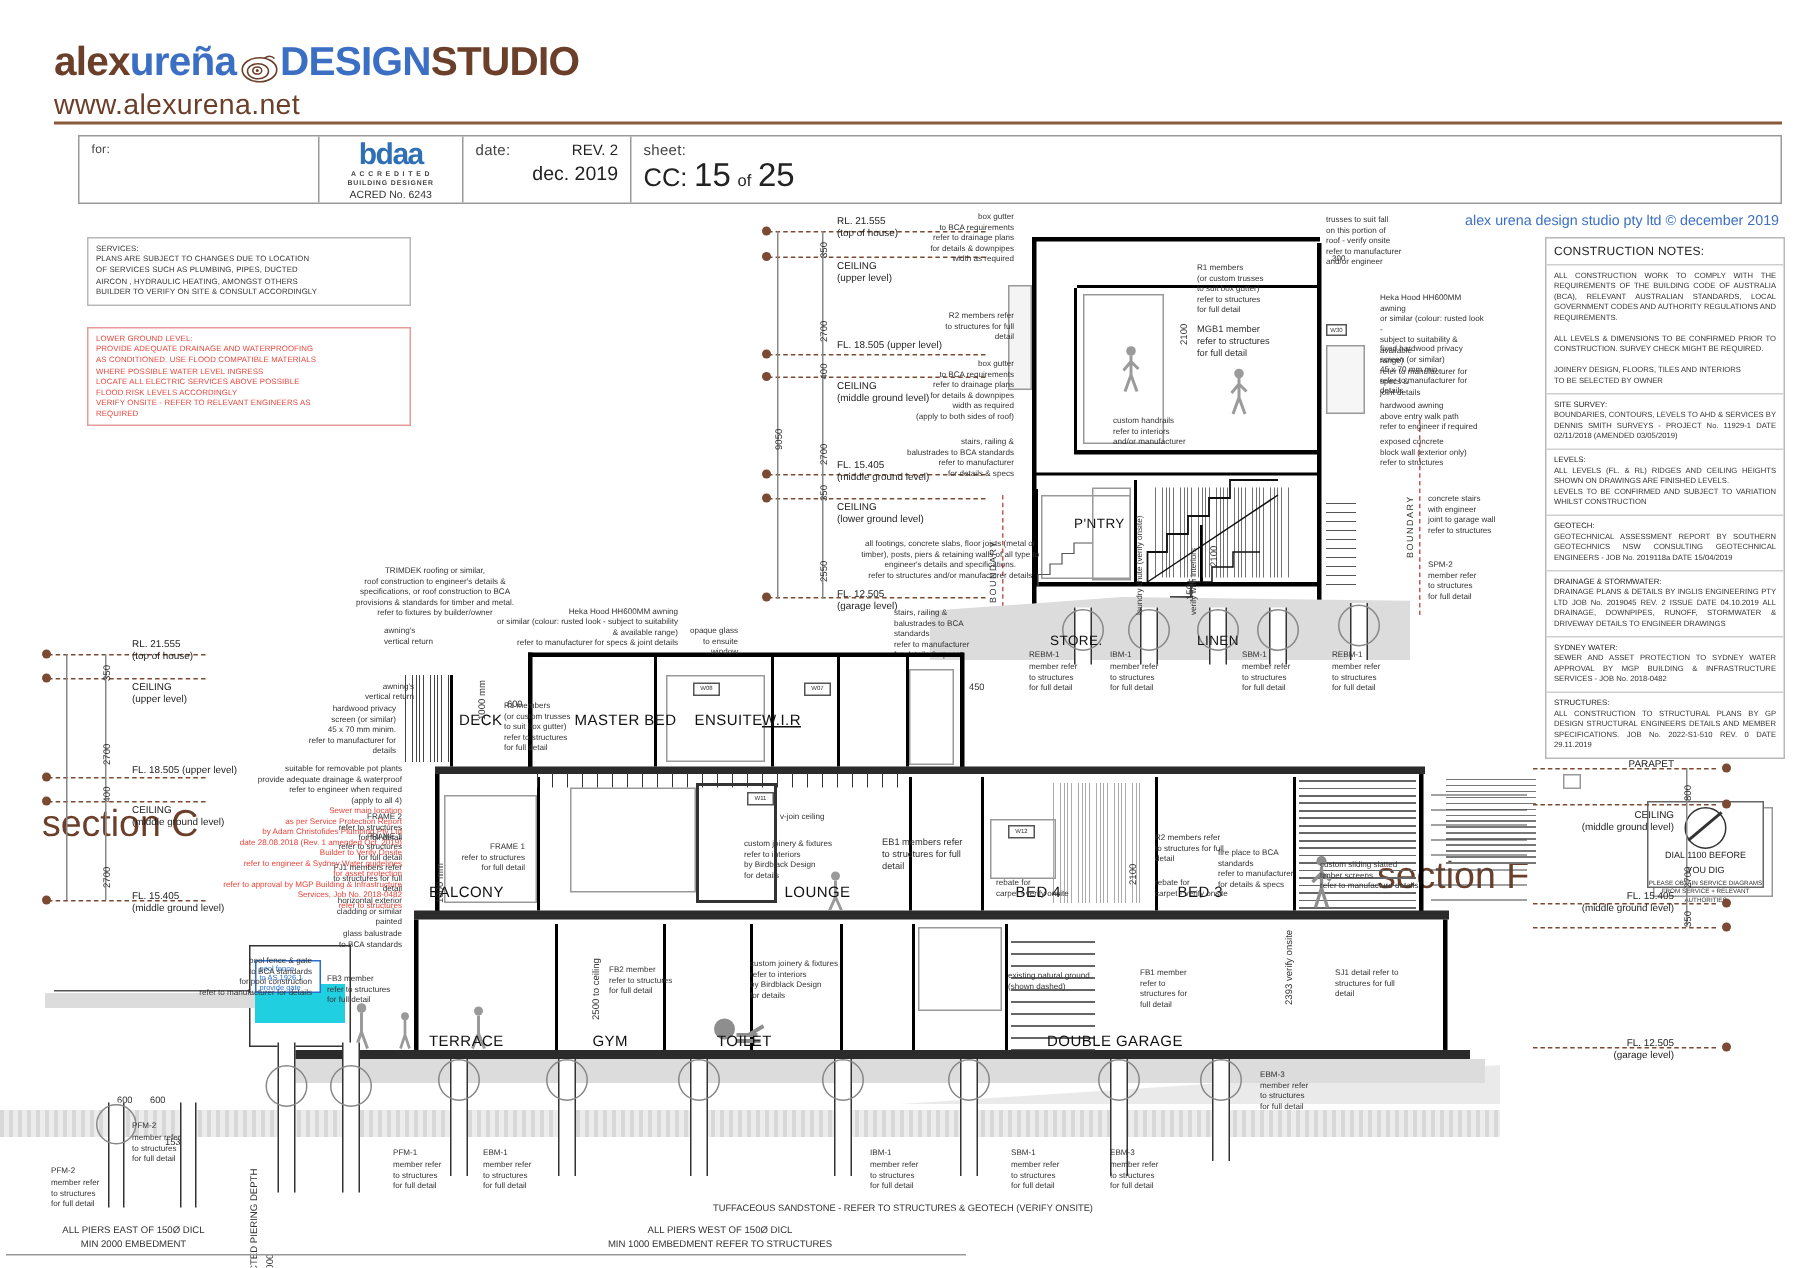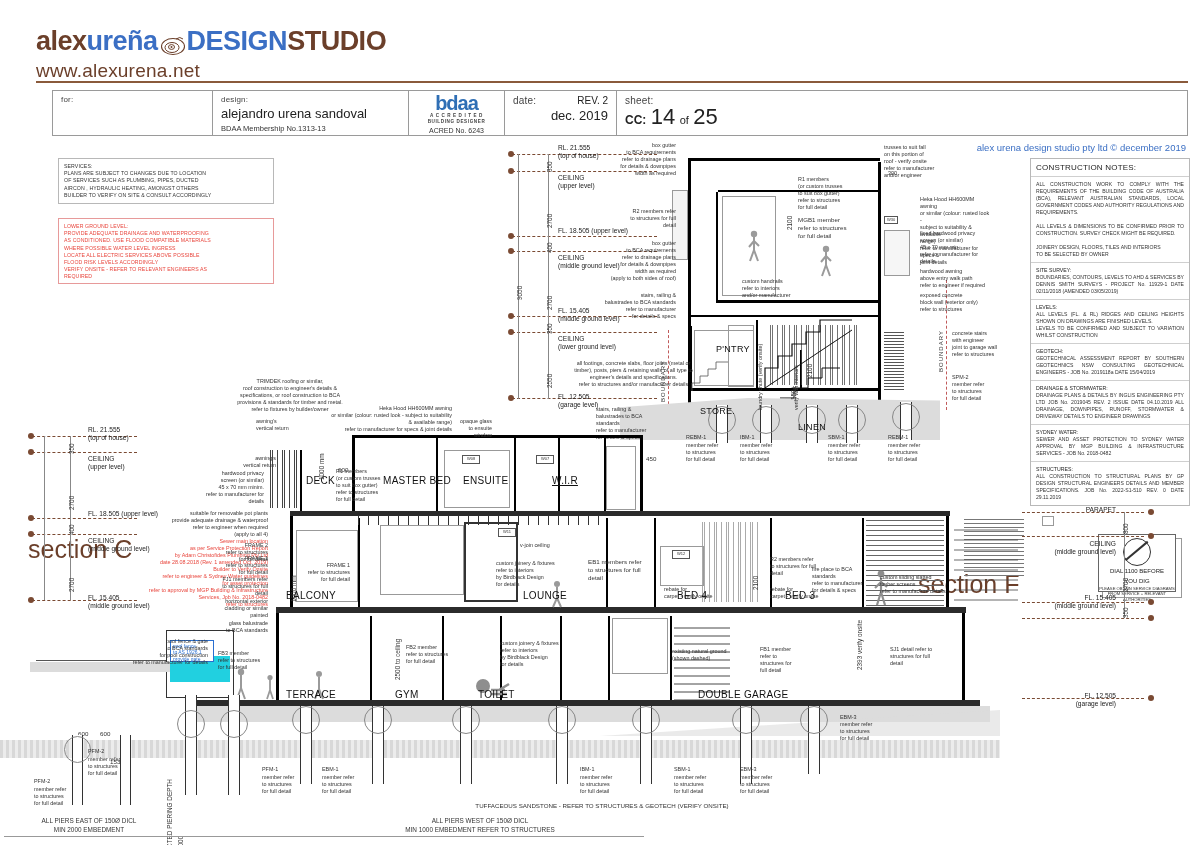--- a/index.html
+++ b/index.html
@@ -29,21 +29,21 @@
   .c-at{width:220px;}
   .c-design{width:196px;}
   .c-bdaa{width:96px;text-align:center;padding-top:3px;}
   .c-date{width:112px;}
   .c-sheet{width:auto;flex:1;}
   .bdaa-logo{font-size:20px;font-weight:700;color:#2f6fb5;letter-spacing:-1px;line-height:19px;}
   .bdaa-sub{font-size:4.6px;color:#444;letter-spacing:.6px;line-height:6px;font-weight:700;}
   .bdaa-acred{font-size:7px;color:#333;margin-top:2px;}
   .date-row{display:flex;justify-content:space-between;font-size:10px;color:#222;}
   .date-big{font-size:13px;text-align:right;margin-top:2px;}
-  .sheet-cc{font-size:12px;font-weight:bold;}
+  .sheet-cc{font-size:17px;}
   .sheet-big{font-size:22px;font-weight:400;}
   .sheet-of{font-size:11px;}
   .copyright{position:absolute;right:14px;top:142px;font-size:9.5px;color:#3b6fc4;}
 
   
   .notebox{position:absolute;border:1px solid #b8b8b8;box-sizing:border-box;background:#fff;}
   .nb-services{left:58px;top:158px;width:216px;height:46px;padding:4px 5px;}
   .nb-lower{left:58px;top:218px;width:216px;height:66px;padding:4px 5px;border-color:#e79a9a;}
   .nb-line{font-size:5.2px;line-height:7.2px;color:#333;letter-spacing:.1px;text-align:justify;}
   .nb-line.red{color:#e8453c;}
@@ -131,43 +131,38 @@
     <div class="logo-line2">www.alexurena.net</div>
   </div>
 
   <div class="hdr-rule"></div>
 
   <div class="tbl">
     <div class="tcell c-for">
       <div class="tlabel">for:</div>
       <div class="tval"></div>
     </div>
-    <div class="tcell c-design">
-      <div class="tlabel">design:</div>
-      <div class="tval">alejandro urena sandoval</div>
-      <div class="tsmall">BDAA Membership No.1313-13</div>
-    </div>
     <div class="tcell c-bdaa">
       <div class="bdaa-logo">bdaa</div>
       <div class="bdaa-sub">A C C R E D I T E D</div>
       <div class="bdaa-sub">BUILDING DESIGNER</div>
       <div class="bdaa-acred">ACRED No. 6243</div>
     </div>
     <div class="tcell c-date">
       <div class="date-row">
         <span class="tlabel" style="font-size:10px">date:</span>
         <span style="font-size:10px">REV. 2</span>
       </div>
       <div class="date-big">dec. 2019</div>
     </div>
     <div class="tcell c-sheet">
       <div class="tlabel" style="font-size:10px">sheet:</div>
       <div style="margin-top:-2px;white-space:nowrap;">
         <span class="sheet-cc">CC:</span>
-        <span class="sheet-big">14</span>
+        <span class="sheet-big">15</span>
         <span class="sheet-of">of</span>
         <span class="sheet-big">25</span>
       </div>
     </div>
   </div>
   <div class="copyright">alex urena design studio pty ltd © december 2019</div>
 
   <div class="notebox nb-services">
     <div class="nb-line">SERVICES:</div>
     <div class="nb-line">PLANS ARE SUBJECT TO CHANGES DUE TO LOCATION</div>
@@ -341,21 +336,21 @@
       <div class="circ" style="left:752px;top:256px;width:26px;height:26px;"></div>
       <div class="pier" style="left:806px;top:255px;width:10px;height:38px;"></div>
       <div class="circ" style="left:798px;top:256px;width:26px;height:26px;"></div>
       <div class="pier" style="left:846px;top:255px;width:10px;height:38px;"></div>
       <div class="circ" style="left:838px;top:256px;width:26px;height:26px;"></div>
       <div class="pier" style="left:900px;top:252px;width:10px;height:38px;"></div>
       <div class="circ" style="left:892px;top:253px;width:26px;height:26px;"></div>
     </div>
 
     <div class="room sm" style="left:716px;top:194px;">P'NTRY</div>
-    <div class="room sm" style="left:700px;top:256px;">STORE.</div>
+    <div class="room sm" style="left:700px;top:272px;">STORE.</div>
     <div class="room sm" style="left:798px;top:272px;">LINEN</div>
 
     <div class="ann r" style="left:596px;top:-8px;width:80px;">box gutter
 to BCA requirements
 refer to drainage plans
 for details &amp; downpipes
 width as required</div>
     <div class="ann r" style="left:596px;top:58px;width:80px;">R2 members refer
 to structures for full
 detail</div>
@@ -614,21 +609,21 @@
       <div class="ground" style="left:30px;top:512px;width:140px;height:10px;"></div>
 
       <div class="ground" style="left:190px;top:556px;width:800px;height:16px;"></div>
       <div class="rock" style="left:0px;top:590px;width:1000px;height:18px;background:repeating-linear-gradient(90deg,#d8d8d8 0 3px,#ececec 3px 6px);"></div>
       <div class="ground" style="left:600px;top:560px;width:400px;height:26px;clip-path:polygon(0 100%,100% 0,100% 100%);opacity:.6;"></div>
     </div>
 
     <div class="room" style="left:306px;top:325px;">DECK</div>
     <div class="room" style="left:383px;top:325px;">MASTER BED</div>
     <div class="room" style="left:463px;top:325px;">ENSUITE</div>
-    <div class="room" style="left:552px;top:325px;text-decoration:underline;">W.I.R</div>
+    <div class="room" style="left:508px;top:325px;text-decoration:underline;">W.I.R</div>
 
     <div class="room" style="left:286px;top:440px;">BALCONY</div>
     <div class="room" style="left:523px;top:440px;">LOUNGE</div>
     <div class="room" style="left:677px;top:440px;">BED 4</div>
     <div class="room" style="left:785px;top:440px;">BED 3</div>
 
     <div class="room" style="left:286px;top:539px;">TERRACE</div>
     <div class="room" style="left:395px;top:539px;">GYM</div>
     <div class="room" style="left:478px;top:539px;">TOILET</div>
     <div class="room" style="left:698px;top:539px;">DOUBLE GARAGE</div>

